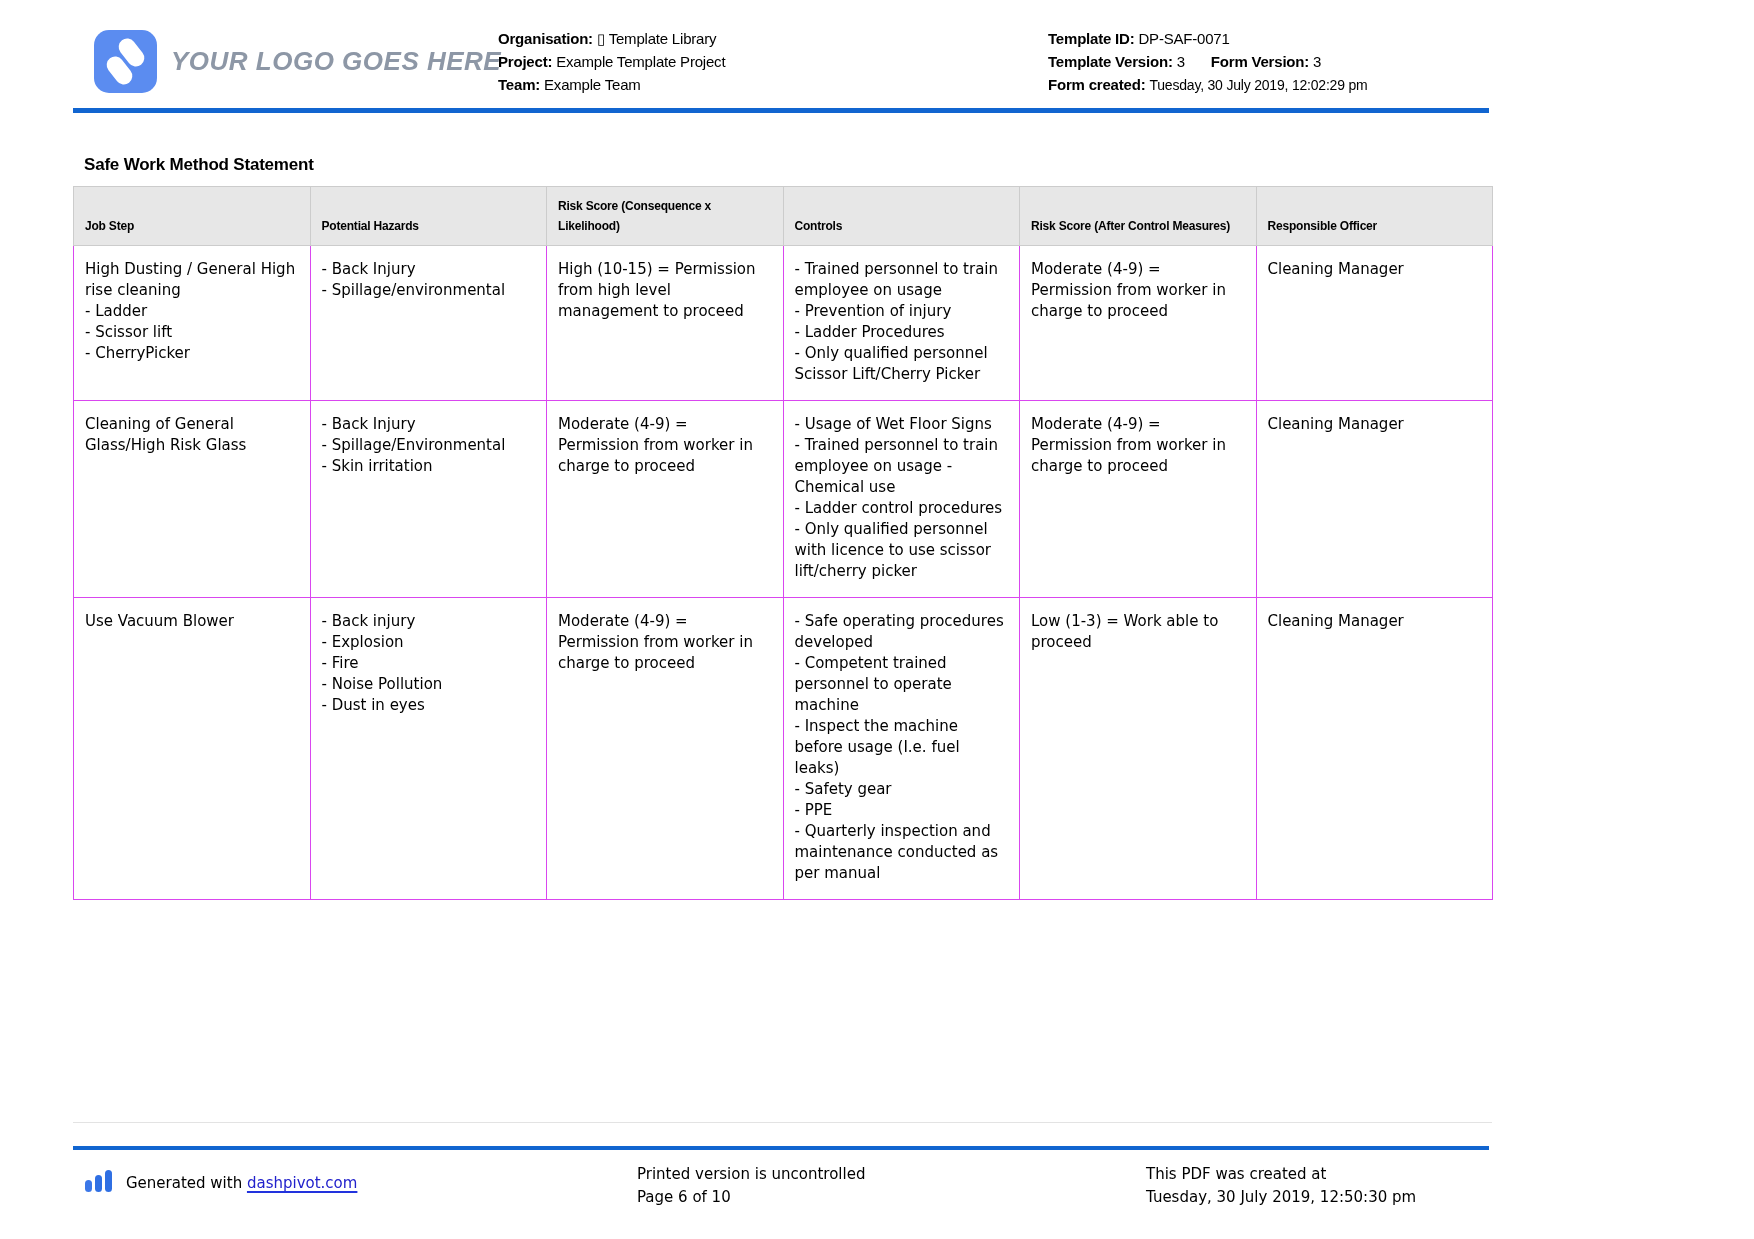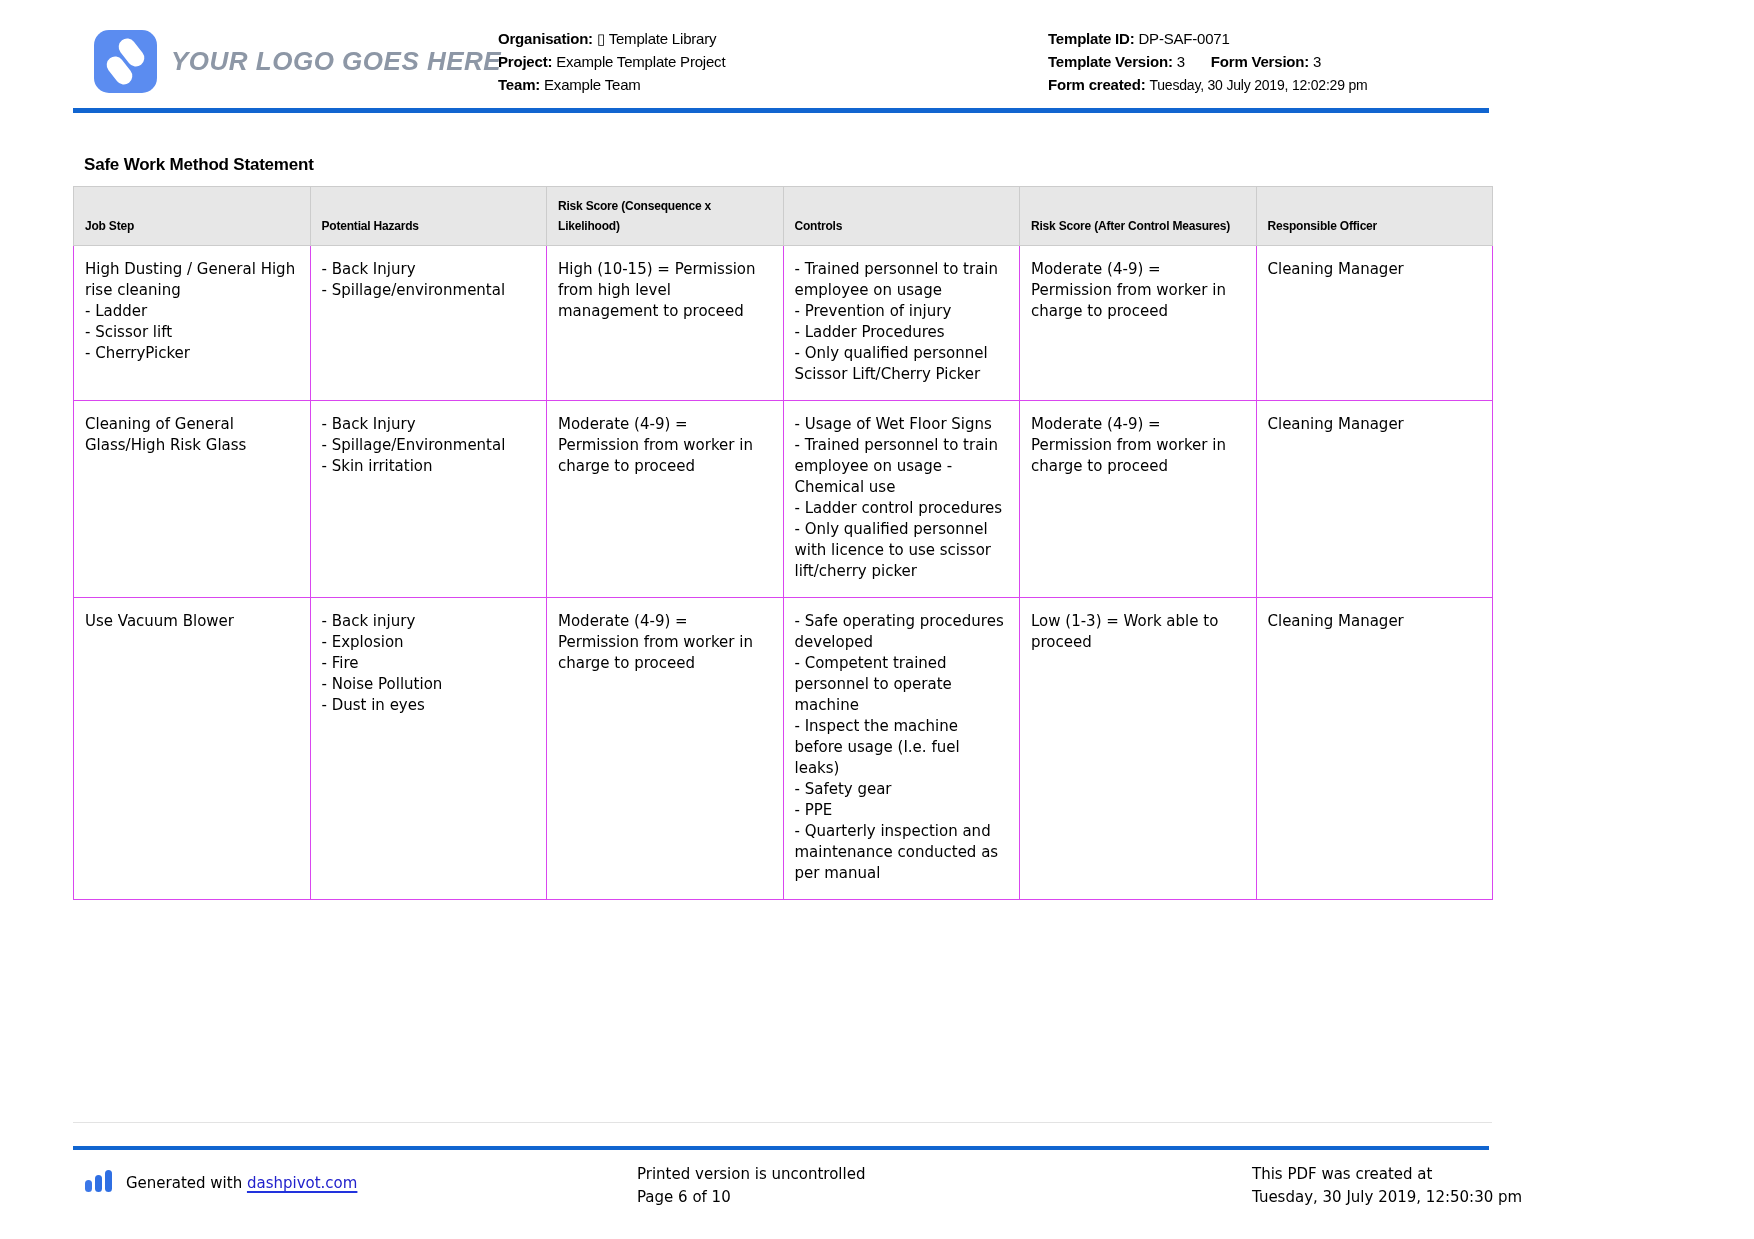--- a/index.html
+++ b/index.html
@@ -61,21 +61,21 @@
     word-wrap: break-word;
   }
 
   
   .rule-gray-bottom { position: absolute; left: 73px; top: 1122px; width: 1419px; height: 1px; background: #e3e3e3; }
   .rule-blue-bottom { position: absolute; left: 73px; top: 1146px; width: 1416px; height: 4px; background: #1165d0; }
   .footer-row { position: absolute; left: 0; top: 1163px; width: 1754px; font-size: 15px; line-height: 23px; }
   .footer-left { position: absolute; left: 85px; top: 3px; display: flex; align-items: flex-end; }
   .footer-left .bars { margin-right: 13px; margin-top: 3px; }
   .footer-center { position: absolute; left: 637px; top: 0; }
-  .footer-right { position: absolute; left: 1252px; top: 0; }
+  .footer-right { position: absolute; left: 1146px; top: 0; }
   a.dp-link { color: #2222cc; text-decoration: underline; text-decoration-color: #2233dd; text-decoration-thickness: 2px; text-underline-offset: 3px; }
 </style>
 </head>
 <body>
 
 <div class="page">
 
   <div class="logo-wrap">
     <svg class="logo-badge" viewBox="0 0 63 63">
       <rect x="0" y="0" width="63" height="63" rx="15" fill="#5b8cf0"></rect>

